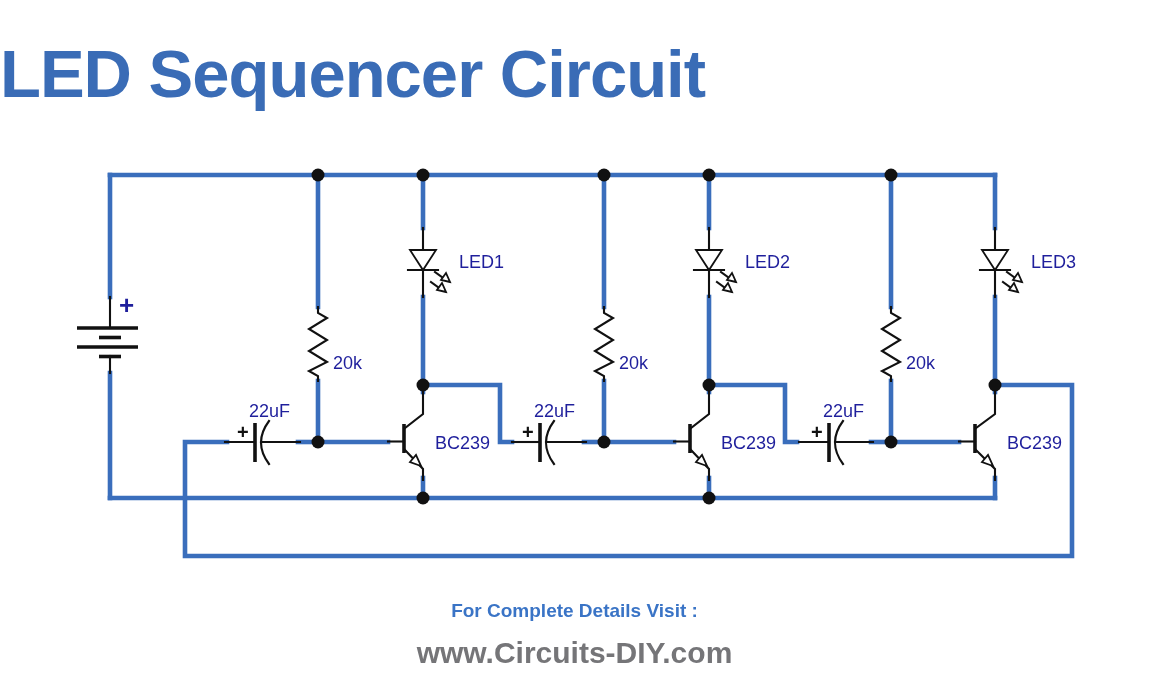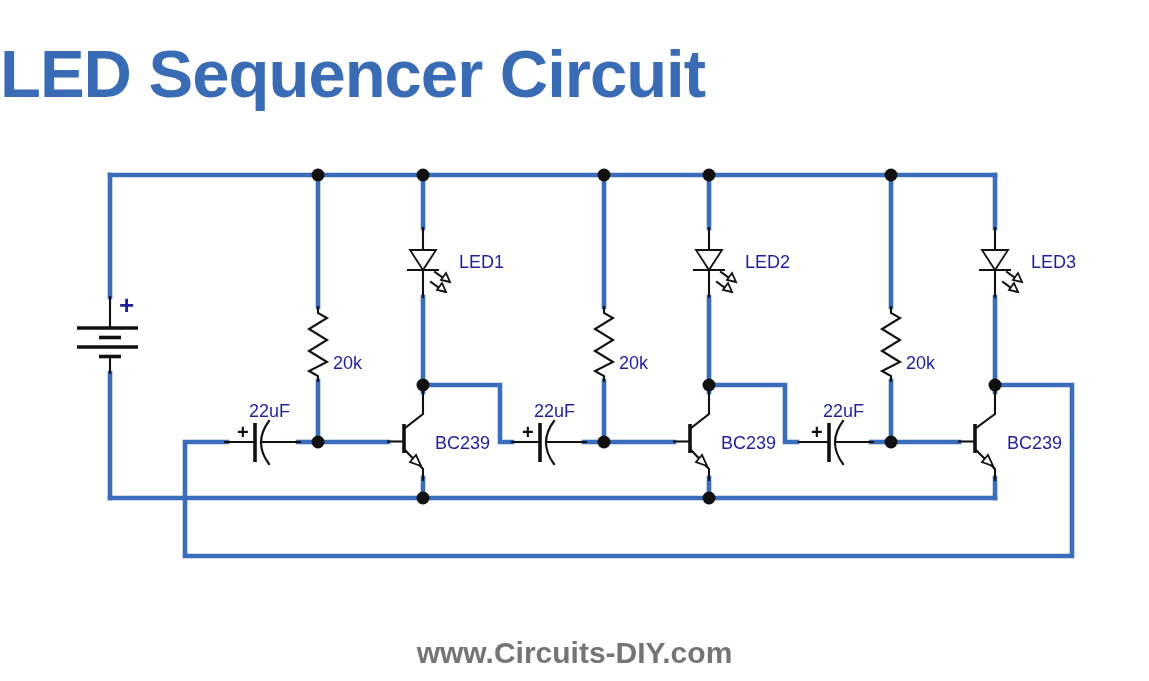--- a/index.html
+++ b/index.html
@@ -201,15 +201,16 @@
       <circle class="dot" cx="604" cy="442" r="6.5"></circle>
       <circle class="dot" cx="891" cy="442" r="6.5"></circle>
       <circle class="dot" cx="423" cy="385" r="6.5"></circle>
       <circle class="dot" cx="709" cy="385" r="6.5"></circle>
       <circle class="dot" cx="995" cy="385" r="6.5"></circle>
       <circle class="dot" cx="423" cy="498" r="6.5"></circle>
       <circle class="dot" cx="709" cy="498" r="6.5"></circle>
     </g>
   </svg>
 
+  <div class="footer-cta">For Complete Details Visit :</div>
   <div class="footer-url">www.Circuits-DIY.com</div>
 
 </div>
 
 </body></html>

